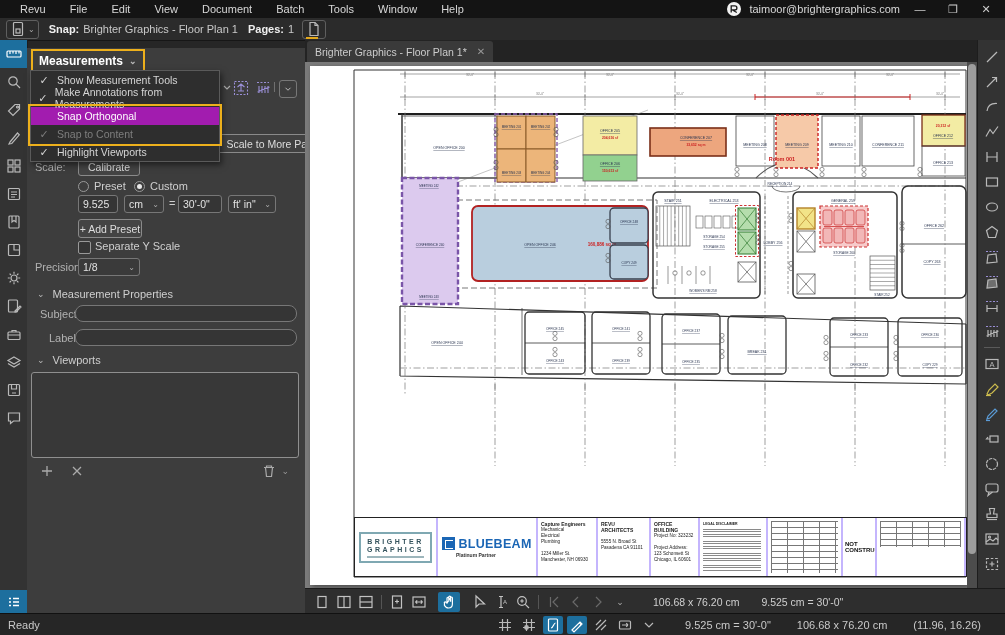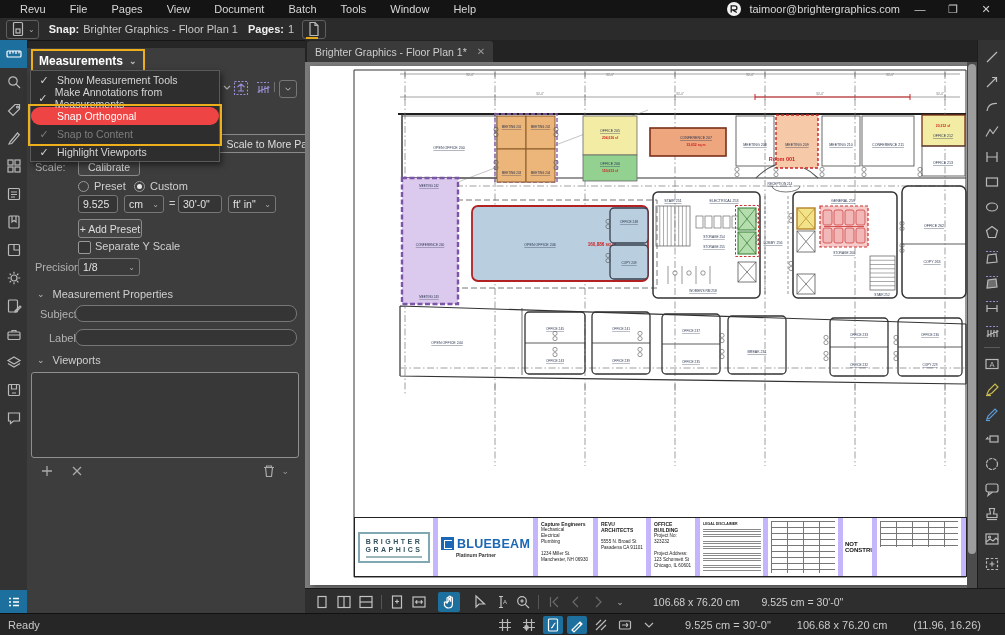--- a/index.html
+++ b/index.html
@@ -29,21 +29,21 @@
   #panel{left:27px;top:40px;width:278px;height:573px;background:#3d3d3d;font-size:11px;color:#c8c8c8;margin-top:8px;}
   #panel-title{position:absolute;left:4px;top:1px;height:20px;display:flex;align-items:center;gap:6px;
     border:2px solid #edb01c;padding:0 6px;color:#fff;font-weight:bold;font-size:12px;background:#3d3d3d;z-index:3;}
   .ptool{position:absolute;top:32px;display:flex;color:#9a8fd6;}
   #scalemore-btn{position:absolute;left:150px;top:86px;width:146px;height:17px;border:1px solid #8a8a8a;border-radius:3px;
     background:#414141;color:#ddd;display:flex;align-items:center;justify-content:flex-end;padding-right:5px;font-size:10.5px;}
   
   #mmenu{position:absolute;left:3px;top:22px;width:188px;background:#2e2e2e;border:1px solid #5a5a5a;z-index:4;box-shadow:2px 3px 6px rgba(0,0,0,.5);}
   .menurow{height:18px;display:flex;align-items:center;font-size:10.5px;color:#d5d5d5;}
   .menurow .chk{width:26px;text-align:center;color:#d5d5d5;font-size:11px;}
-  .menurow.hl{background:#ef4444;color:#fff;border-radius:9px;}
+  .menurow.hl{background:#a21caf;color:#fff;}
   .menurow.dis{color:#7e7e7e;}
   .menurow.dis .chk{color:#7e7e7e;}
   #menu-hl-box{position:absolute;left:1px;top:56px;width:190px;height:38px;border:2.5px solid #edb01c;z-index:5;pointer-events:none;}
   .plabel{position:absolute;color:#b2b2b2;}
   .pbtn{position:absolute;border:1px solid #8a8a8a;border-radius:3px;background:#444;color:#ddd;display:flex;align-items:center;justify-content:center;font-size:10.5px;}
   .pinput{position:absolute;background:#353535;border:1px solid #777;border-radius:3px;color:#e2e2e2;font-size:10.5px;padding:0 4px;font-family:"Liberation Sans",sans-serif;box-sizing:border-box;}
   .pselect{position:absolute;background:#3a3a3a;border:1px solid #777;border-radius:3px;color:#e2e2e2;font-size:10.5px;display:flex;align-items:center;justify-content:space-between;padding:0 4px;box-sizing:border-box;}
   .pselect .cv{color:#aaa;font-size:8px;margin-left:4px;}
   .radio{position:absolute;width:11px;height:11px;border:1px solid #999;border-radius:50%;box-sizing:border-box;}
   .radio.sel:after{content:"";position:absolute;left:2px;top:2px;width:5px;height:5px;border-radius:50%;background:#e8e8e8;}
@@ -76,21 +76,21 @@
   .dbtext{font-size:10.5px;color:#cfcfcf;margin-left:22px;white-space:nowrap;}
   
   #statusbar{left:0;top:613px;width:1005px;height:22px;background:#262626;border-top:1px solid #111;display:flex;align-items:center;color:#c9c9c9;font-size:11px;}
   #statusbar .ready{padding-left:8px;}
   #statusicons{margin-left:auto;display:flex;align-items:center;gap:4px;}
   .sbicon{width:20px;height:18px;display:flex;align-items:center;justify-content:center;color:#b9b9b9;}
   .sbicon.active{background:#1d6f9e;border-radius:2px;color:#fff;}
   .sbtext{margin:0 0 0 26px;white-space:nowrap;}
   
   #titleblock{position:absolute;left:44px;top:451px;width:613px;height:60px;border:1.5px solid #222;display:flex;background:#fff;box-sizing:border-box;overflow:hidden;}
-  .tbcell{border-right:5px solid #c4b5fd;height:100%;box-sizing:border-box;position:relative;flex-shrink:0;}
+  .tbcell{border-right:2px solid #c4b5fd;height:100%;box-sizing:border-box;position:relative;flex-shrink:0;}
   #bg-logo{width:83px;display:flex;align-items:center;justify-content:center;}
   #bg-logo .inner{border:2px solid #7fa8b2;padding:4px 6px 3px;text-align:center;color:#33525c;font-weight:bold;font-size:7px;letter-spacing:2.5px;line-height:8px;}
   #bg-logo .tag{margin-top:2px;height:2px;background:#9db6bc;}
   #bb-cell{width:100px;display:flex;align-items:center;justify-content:center;flex-direction:column;}
   #bb-row{display:flex;align-items:center;gap:3px;}
   #bb-mark{width:13px;height:13px;background:#1b66b5;position:relative;}
   #bb-mark:after{content:"";position:absolute;left:3px;top:3px;width:7px;height:7px;border:1.5px solid #fff;border-right:none;}
   #bb-name{color:#1b66b5;font-weight:bold;font-size:12.5px;letter-spacing:.3px;}
   #bb-sub{font-size:5px;font-weight:bold;color:#333;align-self:flex-start;margin-left:18px;margin-top:1px;}
   .tbtxt{padding:3px 3px;font-size:4.6px;line-height:6px;color:#222;}
@@ -104,21 +104,21 @@
 </style>
 </head>
 <body>
 
 <div id="window">
 
   <div id="titlebar" class="abs">
     <div id="menubar">
         <span>Revu</span>
         <span>File</span>
-        <span>Pages</span>
+        <span>Edit</span>
         <span>View</span>
         <span>Document</span>
         <span>Batch</span>
         <span>Tools</span>
         <span>Window</span>
         <span>Help</span>
       </div>
     <div id="account">
       <span class="icon16">
         <svg viewBox="0 0 16 16">

